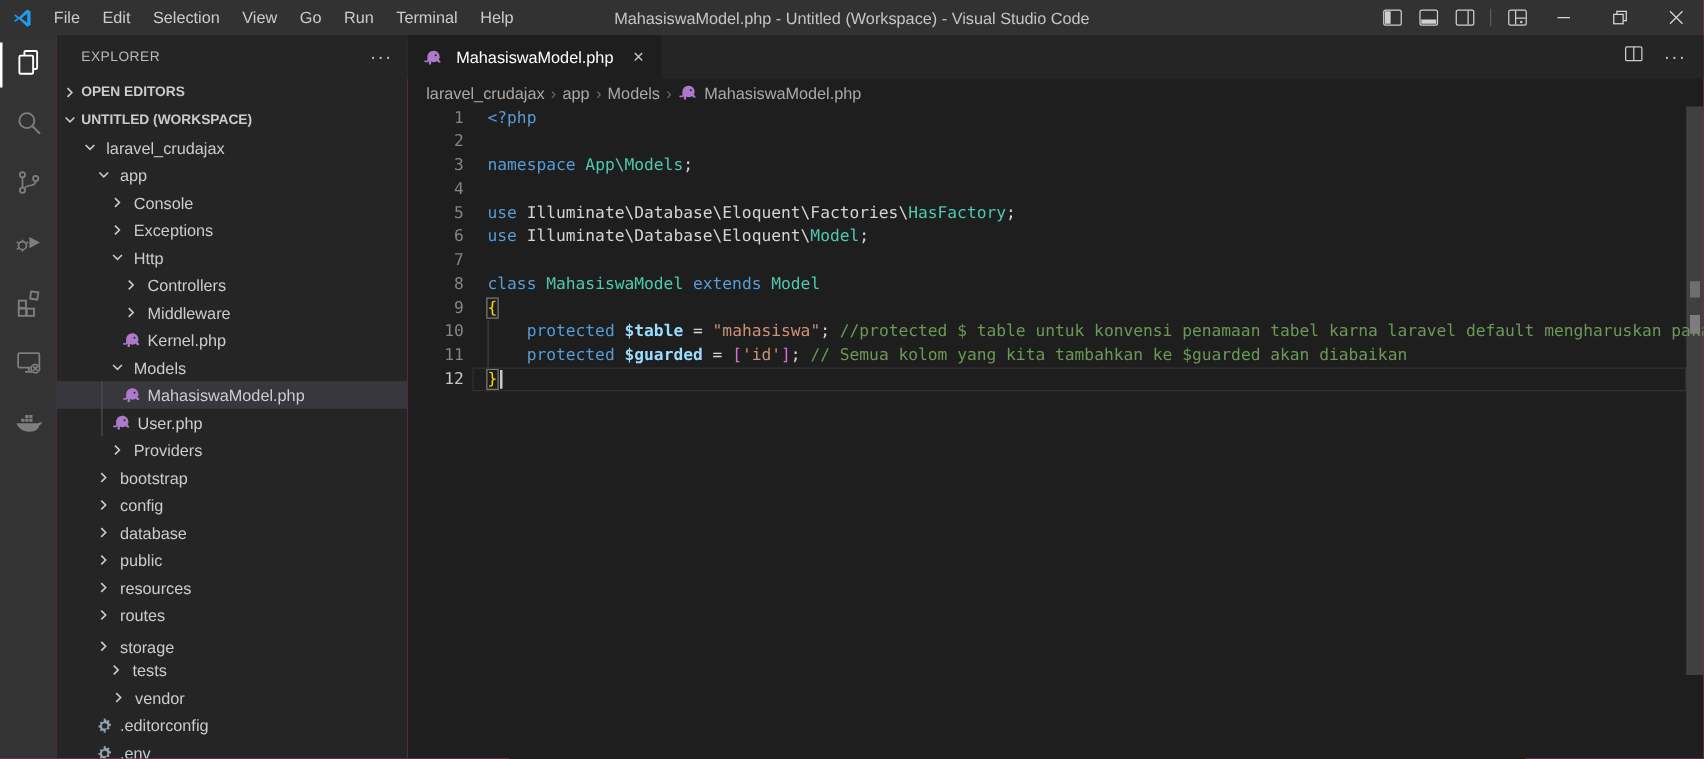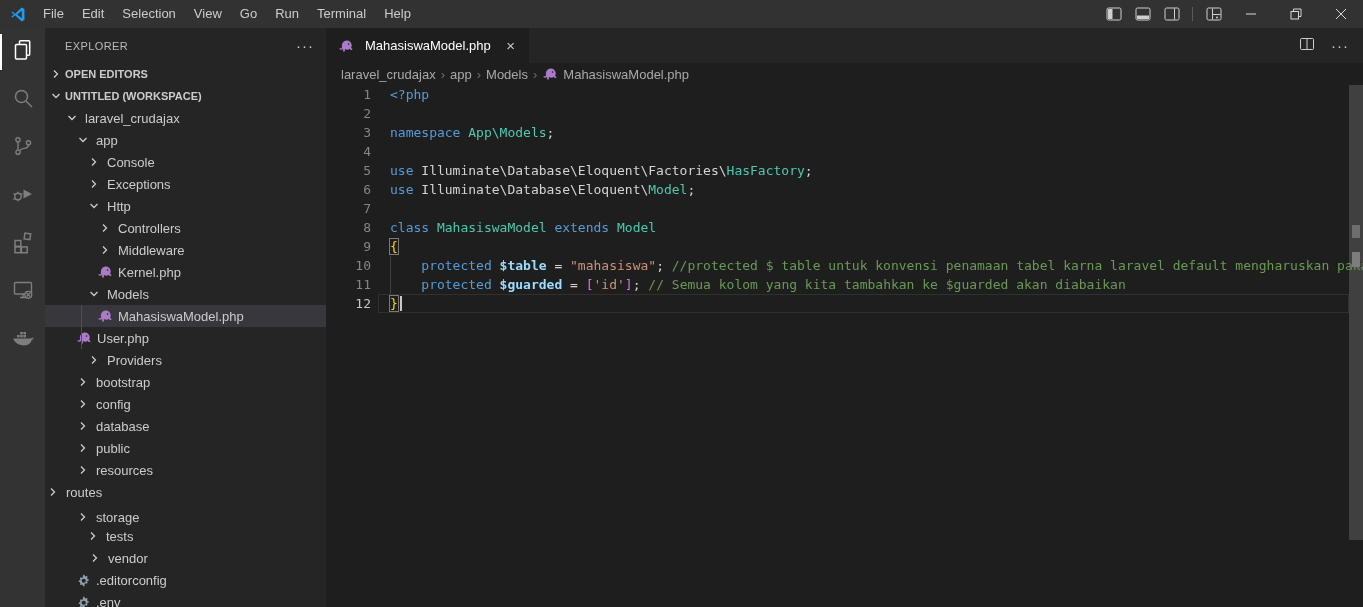--- a/index.html
+++ b/index.html
@@ -94,20 +94,21 @@
     <div class="menubar">
         <div class="menu-item">File</div>
         <div class="menu-item">Edit</div>
         <div class="menu-item">Selection</div>
         <div class="menu-item">View</div>
         <div class="menu-item">Go</div>
         <div class="menu-item">Run</div>
         <div class="menu-item">Terminal</div>
         <div class="menu-item">Help</div>
       </div>
+    <div class="titletext">MahasiswaModel.php - Untitled (Workspace) - Visual Studio Code</div>
     <div class="wincontrols">
       <span class="layout-btn">
         <svg width="16" height="14" viewBox="0 0 16 14">
             <rect x="1" y="1" width="14" height="12" rx="1.5" fill="none" stroke="#cfcfcf"></rect>
             <path d="M2 2h4.5v10H2z" fill="#cfcfcf"></path>
           </svg>
       </span>
       <span class="layout-btn">
         <svg width="16" height="14" viewBox="0 0 16 14">
             <rect x="1" y="1" width="14" height="12" rx="1.5" fill="none" stroke="#cfcfcf"></rect>
@@ -306,21 +307,21 @@
           </div>
           <div class="tree-row selected" style="padding-left: 52px;">
             <span class="ticon">
               <svg width="16" height="16" viewBox="0 0 16 16">
                 <path fill="#ab7bc9" d="M13.8 8.6l-.2-2C13.3 4.2 11.4 2.5 9 2.5 6.1 2.5 3.9 4.7 3.9 7.5v2.2c0 .5-.3.8-.8.8-.4 0-.8-.2-1.1-.4l-.7 1c.5.4 1.1.7 1.8.7.9 0 1.6-.4 2-1.1v2.8h1.8v-2.4c.7.4 1.5.6 2.3.6 1 0 1.9-.3 2.6-.9.2.8.9 1.3 1.9 1.3.2 0 .4 0 .6-.1v-1.3c-.6 0-.9-.3-1-.9l-.1-1.2z"></path>
                 <circle cx="10.6" cy="6.1" r=".8" fill="#252526"></circle>
               </svg>
             </span>
             <span class="tlabel">MahasiswaModel.php</span>
           </div>
-          <div class="tree-row" style="padding-left: 31px;">
+          <div class="tree-row" style="padding-left: 44px;">
             <span class="ticon">
               <svg width="16" height="16" viewBox="0 0 16 16">
                 <path fill="#ab7bc9" d="M13.8 8.6l-.2-2C13.3 4.2 11.4 2.5 9 2.5 6.1 2.5 3.9 4.7 3.9 7.5v2.2c0 .5-.3.8-.8.8-.4 0-.8-.2-1.1-.4l-.7 1c.5.4 1.1.7 1.8.7.9 0 1.6-.4 2-1.1v2.8h1.8v-2.4c.7.4 1.5.6 2.3.6 1 0 1.9-.3 2.6-.9.2.8.9 1.3 1.9 1.3.2 0 .4 0 .6-.1v-1.3c-.6 0-.9-.3-1-.9l-.1-1.2z"></path>
                 <circle cx="10.6" cy="6.1" r=".8" fill="#252526"></circle>
               </svg>
             </span>
             <span class="tlabel">User.php</span>
           </div>
           <div class="tree-row" style="padding-left: 41px;">
             <span class="ticon">
@@ -363,21 +364,21 @@
             <span class="tlabel">public</span>
           </div>
           <div class="tree-row" style="padding-left: 30px;">
             <span class="ticon">
               <svg width="16" height="16" viewBox="0 0 16 16" fill="none" stroke="#cccccc" stroke-width="1.3">
                 <path d="M6 4.5L9.5 8 6 11.5"></path>
               </svg>
             </span>
             <span class="tlabel">resources</span>
           </div>
-          <div class="tree-row" style="">
+          <div class="tree-row" style="padding-left: 30px;">
             <span class="ticon">
               <svg width="16" height="16" viewBox="0 0 16 16" fill="none" stroke="#cccccc" stroke-width="1.3">
                 <path d="M6 4.5L9.5 8 6 11.5"></path>
               </svg>
             </span>
             <span class="tlabel">routes</span>
           </div>
           <div class="tree-row" style="padding-left: 30px; align-items: flex-end;">
             <span class="ticon">
               <svg width="16" height="16" viewBox="0 0 16 16" fill="none" stroke="#cccccc" stroke-width="1.3">

